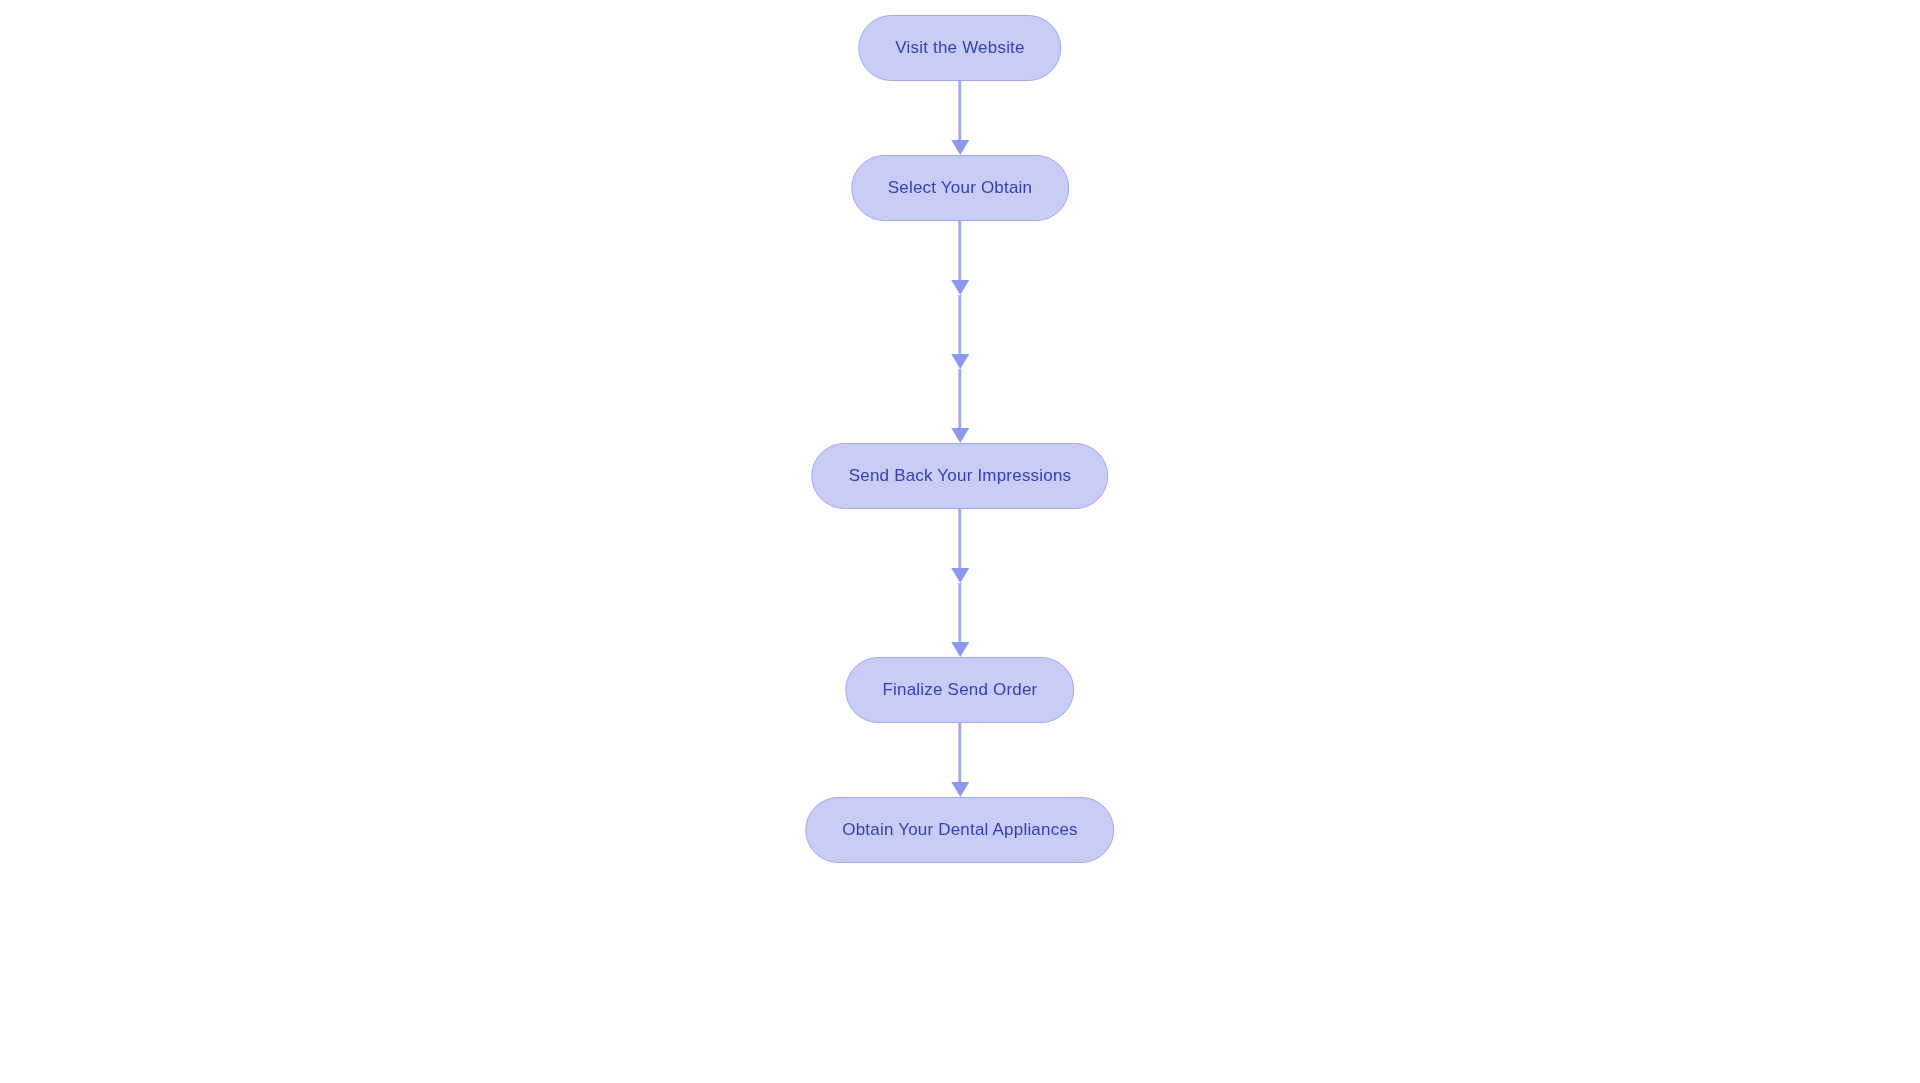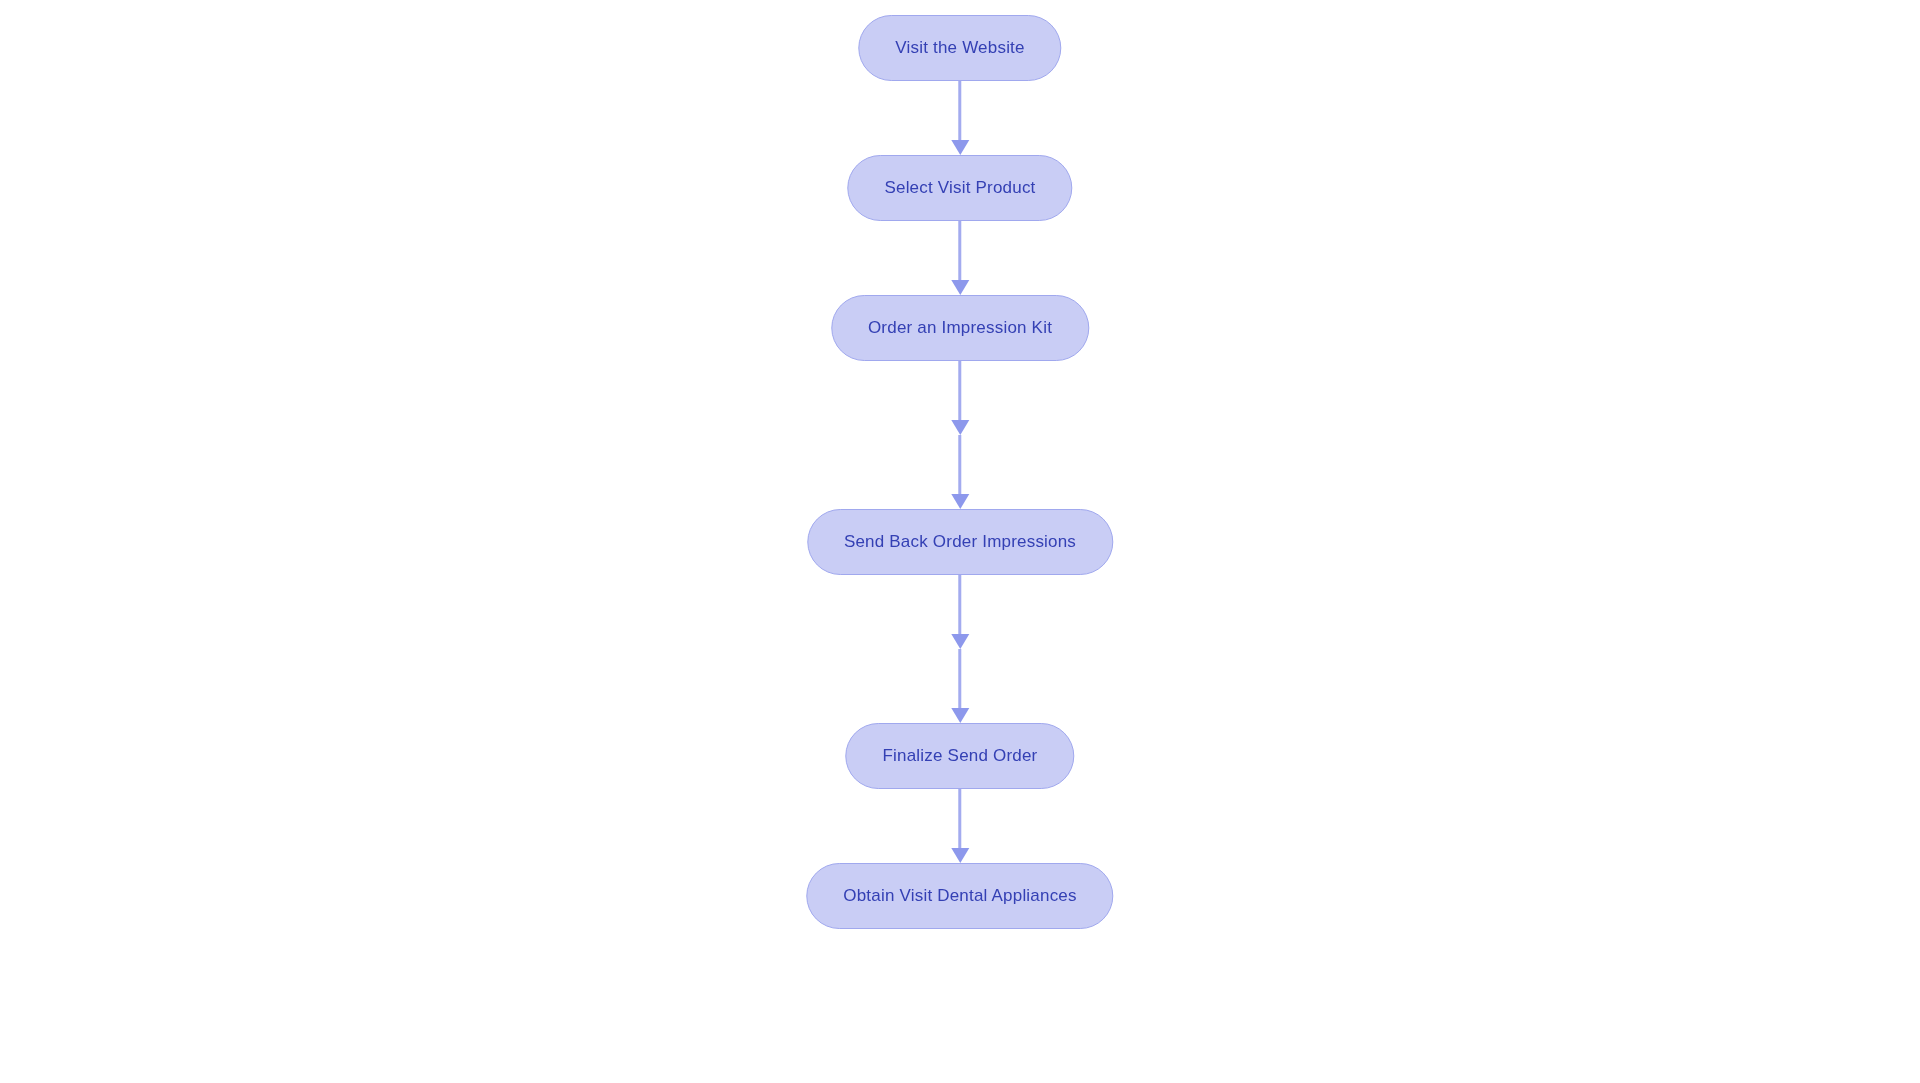--- a/index.html
+++ b/index.html
@@ -77,45 +77,42 @@
     <div class="node">
       <span>Visit the Website</span>
     </div>
 
     <div class="connector">
       <div class="line"></div>
       <div class="head"></div>
     </div>
 
     <div class="node">
-      <span>Select Visit Product</span>
-    </div>
-
-    <div class="connector">
-      <div class="line"></div>
-      <div class="head"></div>
-    </div>
-
-    <div class="node">
-      <span>Order an Impression Kit</span>
+      <span>Select Your Obtain</span>
     </div>
 
     <div class="connector">
       <div class="line"></div>
       <div class="head"></div>
     </div>
 
 
     <div class="connector">
       <div class="line"></div>
       <div class="head"></div>
     </div>
 
+
+    <div class="connector">
+      <div class="line"></div>
+      <div class="head"></div>
+    </div>
+
     <div class="node">
-      <span>Send Back Order Impressions</span>
+      <span>Send Back Your Impressions</span>
     </div>
 
     <div class="connector">
       <div class="line"></div>
       <div class="head"></div>
     </div>
 
 
     <div class="connector">
       <div class="line"></div>
@@ -125,17 +122,17 @@
     <div class="node">
       <span>Finalize Send Order</span>
     </div>
 
     <div class="connector">
       <div class="line"></div>
       <div class="head"></div>
     </div>
 
     <div class="node">
-      <span>Obtain Visit Dental Appliances</span>
+      <span>Obtain Your Dental Appliances</span>
     </div>
 
   </div>
 </div>
 
 </body></html>

